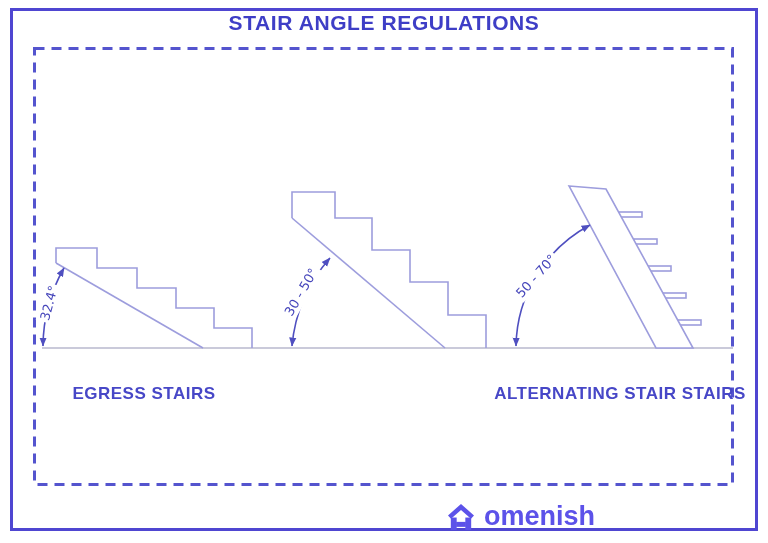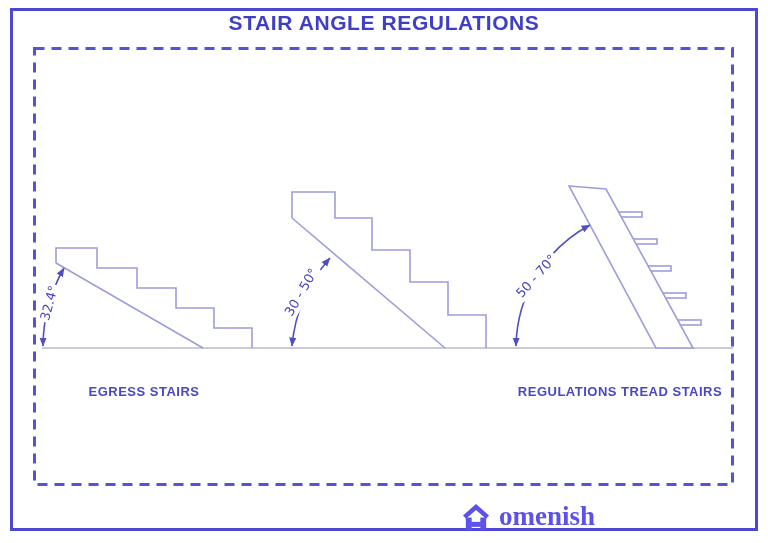--- a/index.html
+++ b/index.html
@@ -35,28 +35,28 @@
   .angle-label{
     position:absolute;font-family:"DejaVu Sans",sans-serif;
     font-size:13px;color:var(--angle-text);background:var(--background);
     padding:1px 2px;white-space:nowrap;
   }
   .angle-1{left:49px;top:303px;transform:translate(-50%,-50%) rotate(-75deg);}
   .angle-2{left:301px;top:292px;transform:translate(-50%,-50%) rotate(-60deg);}
   .angle-3{left:536px;top:276px;transform:translate(-50%,-50%) rotate(-48deg);}
   .caption{
     position:absolute;top:384px;transform:translateX(-50%);
-    font-size:13px;font-weight:bold;letter-spacing:0.5px;color:var(--caption-text);
+    font-size:17px;font-weight:bold;letter-spacing:0.5px;color:var(--caption-text);
     white-space:nowrap;
   }
   .caption-1{left:144px;}
   .caption-2{left:389px;}
   .caption-3{left:620px;}
   .logo{
-    position:absolute;right:14px;bottom:13px;display:flex;align-items:center;gap:10px;font-family:Liberation Serif, serif;
+    position:absolute;right:14px;bottom:13px;display:flex;align-items:center;gap:10px;
   }
   .logo-text{
     font-size:27px;font-weight:bold;color:var(--logo);letter-spacing:0px;line-height:1;
   }
 </style>
 </head>
 <body>
 
 <div class="canvas">
 
@@ -95,21 +95,21 @@
     </g>
   </svg>
 
   <h1 class="page-title">STAIR ANGLE REGULATIONS</h1>
 
   <div class="angle-label angle-1">32.4°</div>
   <div class="angle-label angle-2">30 - 50°</div>
   <div class="angle-label angle-3">50 - 70°</div>
 
   <div class="caption caption-1">EGRESS STAIRS</div>
-  <div class="caption caption-3">REGULATIONS TREAD STAIRS</div>
+  <div class="caption caption-3">ALTERNATING STAIR STAIRS</div>
 
   <div class="logo">
     <svg width="26" height="26" viewBox="0 0 24 24">
       <g fill="var(--logo)">
         <path d="M12,0 L24,10.5 L21.2,13.6 L12,5.6 L2.8,13.6 L0,10.5 Z"></path>
         <rect x="2.6" y="12.5" width="5.4" height="11.5"></rect>
         <rect x="16" y="12.5" width="5.4" height="11.5"></rect>
         <rect x="7.5" y="16.5" width="9" height="4.6"></rect>
       </g>
     </svg>

